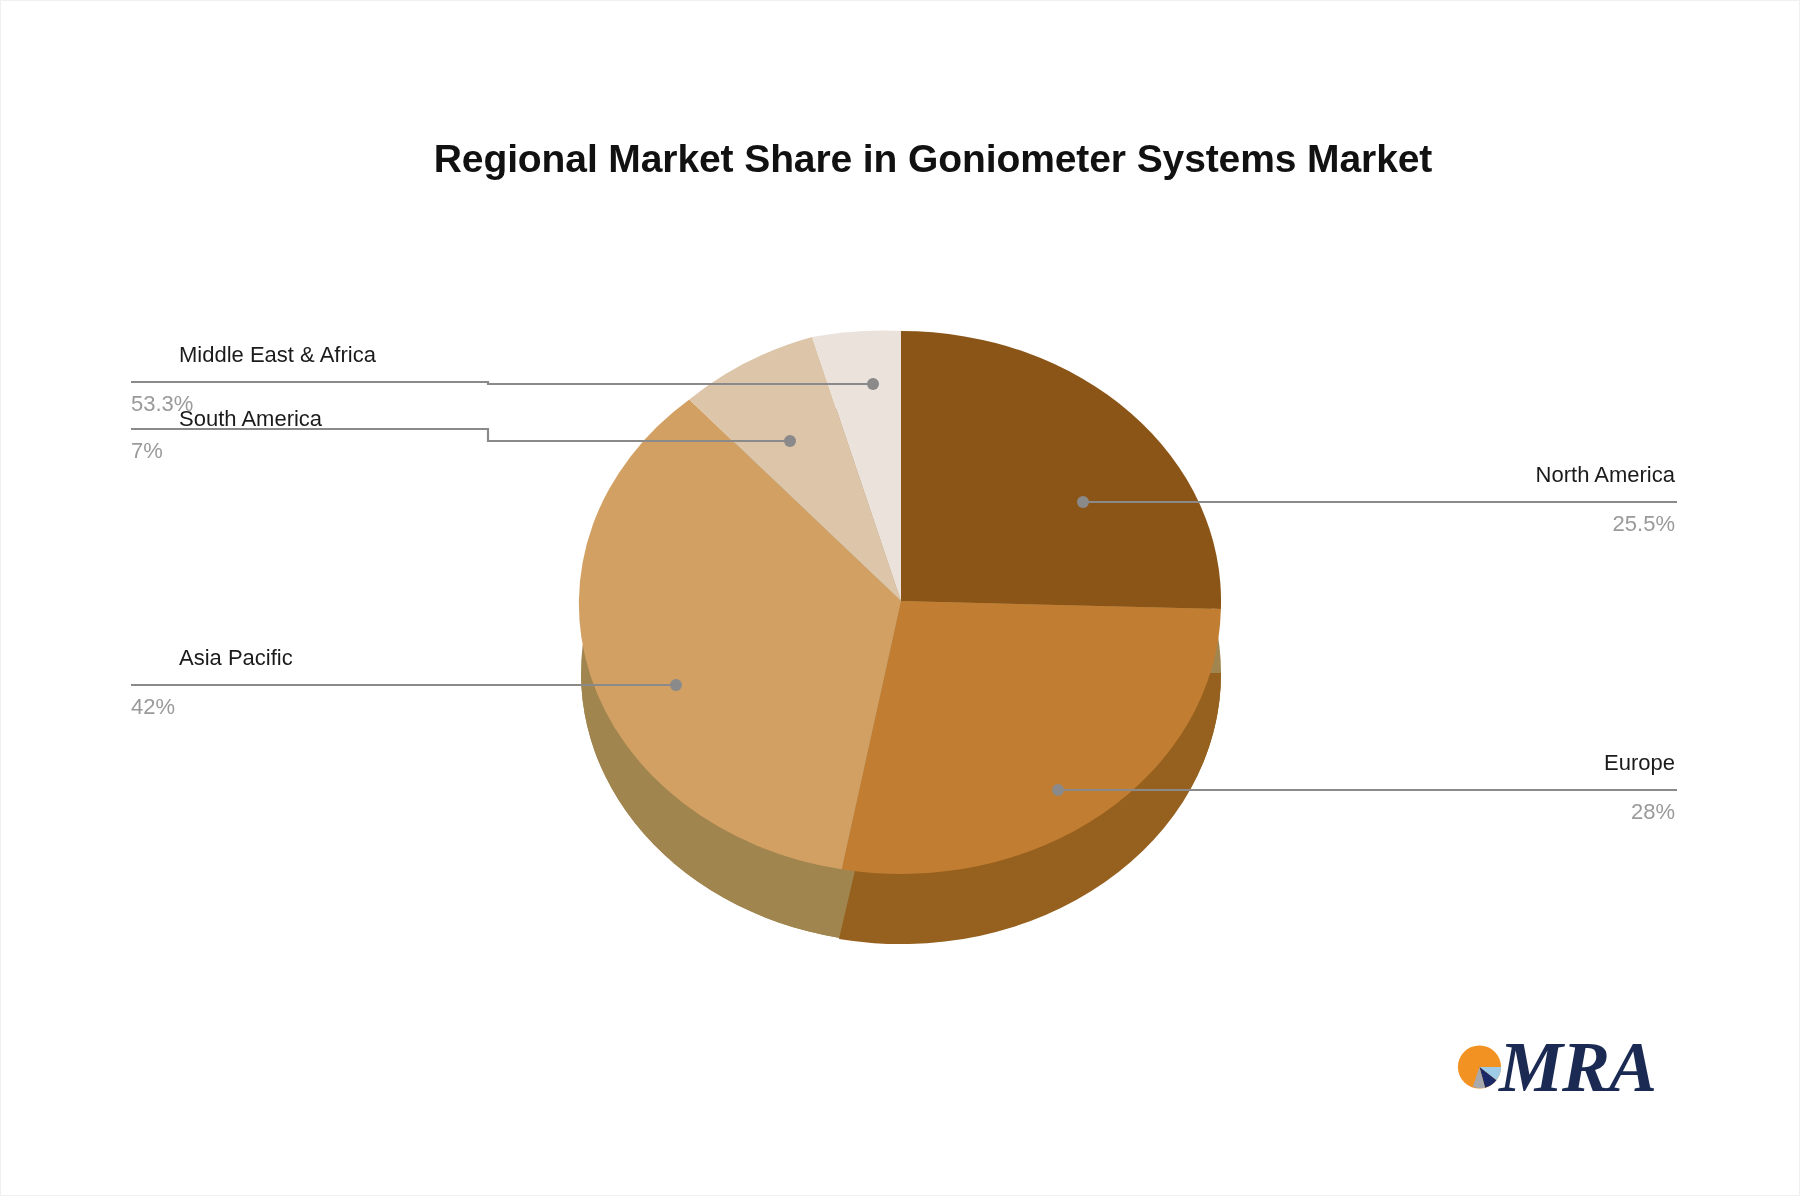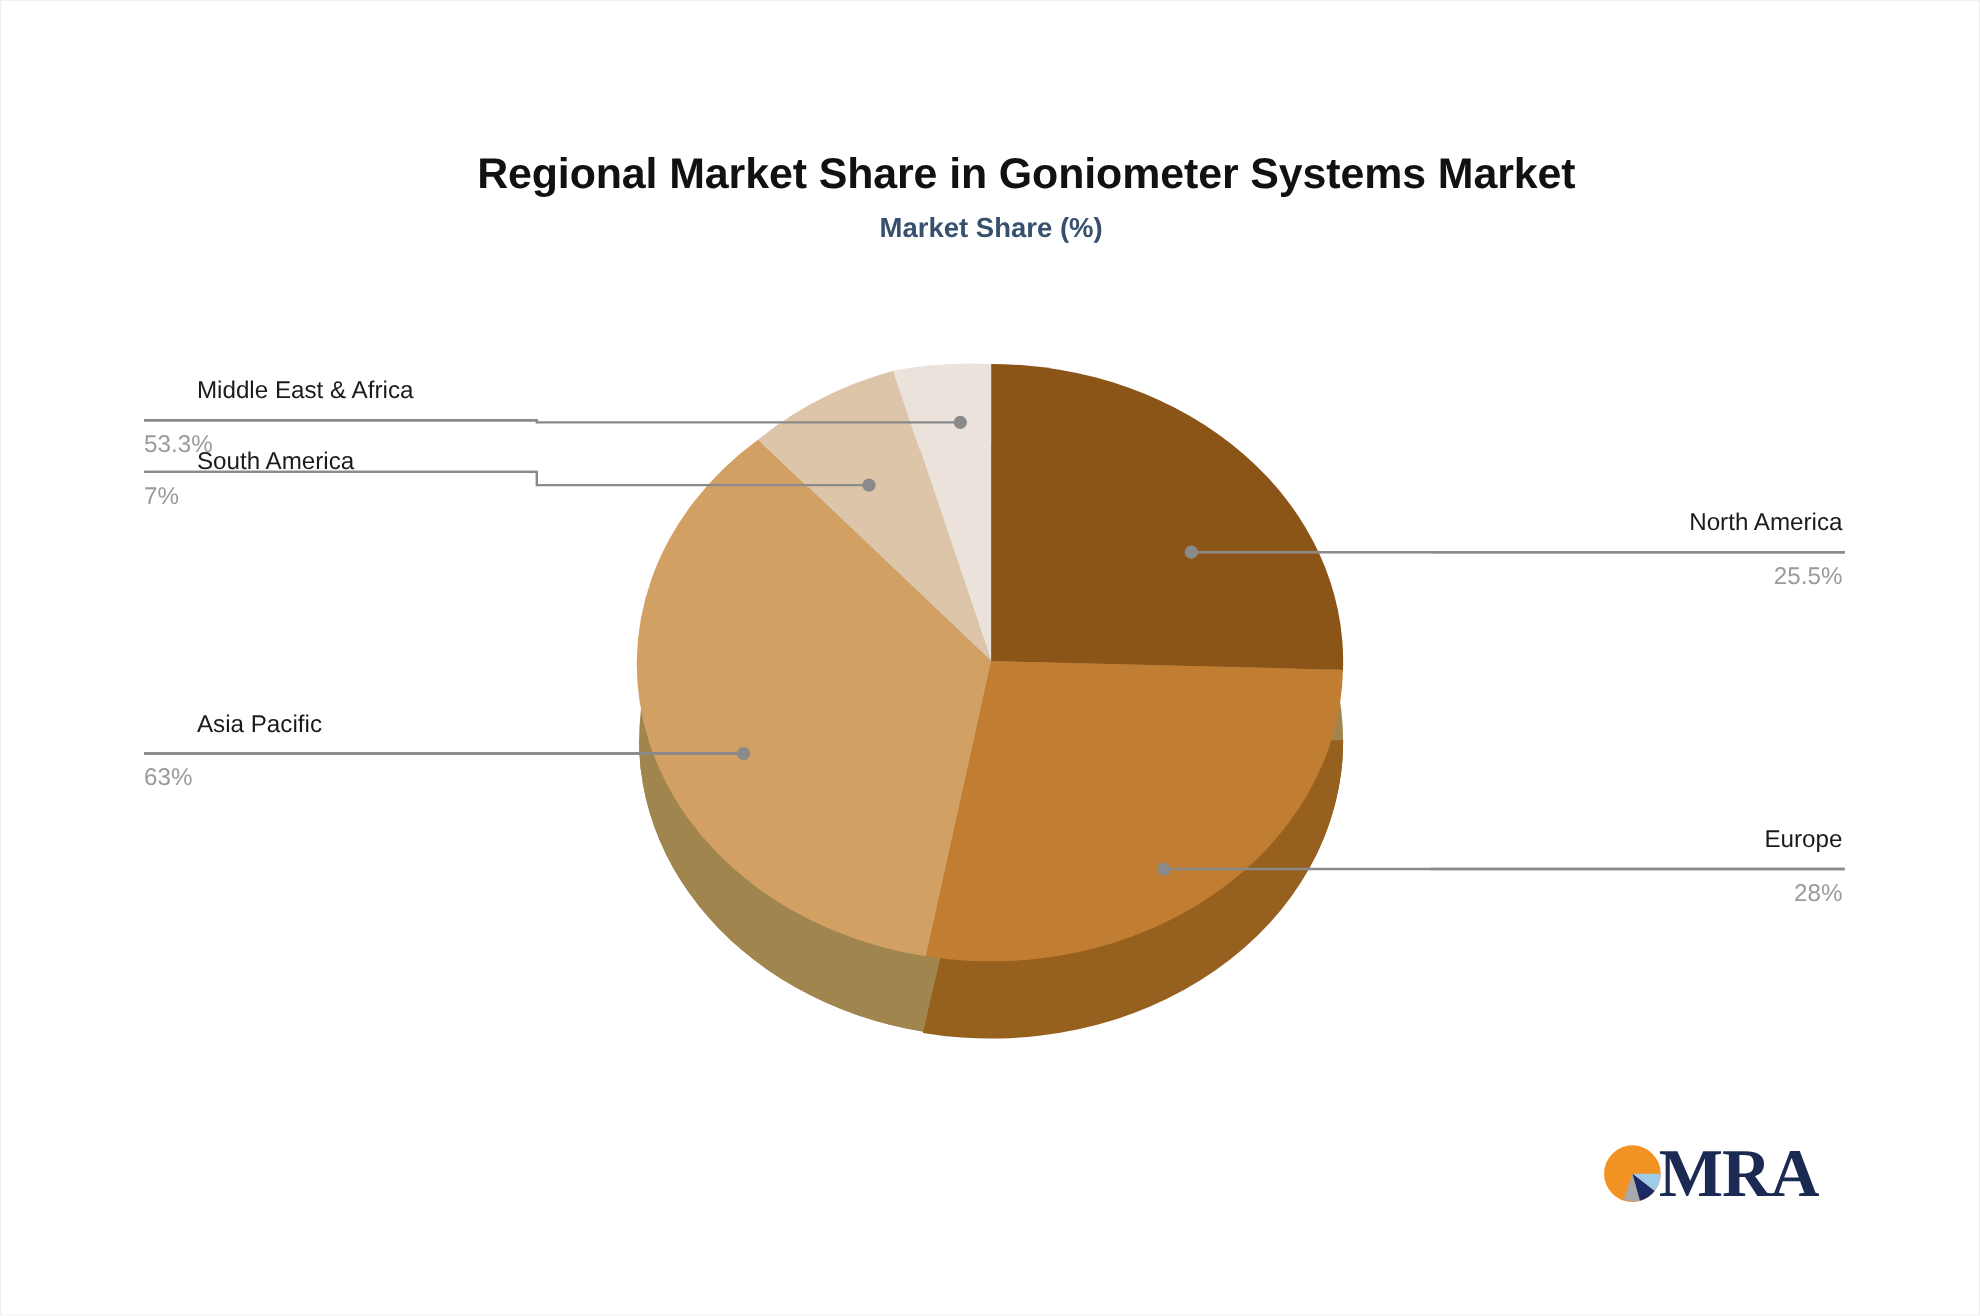--- a/index.html
+++ b/index.html
@@ -76,35 +76,35 @@
     left: 1455px;
     top: 1035px;
     width: 200px;
     height: 62px;
     display: flex;
     align-items: center;
   }
   #logo-mark { width: 56px; height: 56px; }
   #logo-word {
     font-family: "Liberation Serif", serif;
-    font-size: 62px;
+    font-size: 72px;
     font-weight: bold;
     color: #1b2a52;
     letter-spacing: -1px;
     margin-left: -4px;
     line-height: 1;
+    font-style: italic;
   }
 </style>
 </head>
 <body>
 
 <div id="canvas">
 
   <div id="chart-title">Regional Market Share in Goniometer Systems Market</div>
-  <div id="chart-subtitle">Market Share (%)</div>
 
   <svg id="pie-area" viewBox="0 0 1800 1196">
     <defs>
       <clipPath id="clip-bottom">
         <rect x="500" y="620" width="700" height="400"></rect>
       </clipPath>
     </defs>
 
     <g>
 
@@ -162,21 +162,21 @@
   </div>
 
   <div class="label-block lbl-left" style="left:130px; top:431px;">
     <span class="label-value">7%</span>
   </div>
   <div class="label-block lbl-left" style="left:130px; top:406px;">
     <span class="label-name">South America</span>
   </div>
 
   <div class="label-block lbl-left" style="left:130px; top:687px;">
-    <span class="label-value">63%</span>
+    <span class="label-value">42%</span>
   </div>
   <div class="label-block lbl-left" style="left:130px; top:645px;">
     <span class="label-name">Asia Pacific</span>
   </div>
 
   <div class="label-block lbl-right" style="right:124px; top:504px; text-align:center;">
     <span class="label-value">25.5%</span>
   </div>
   <div class="label-block lbl-right" style="right:124px; top:462px; text-align:right;">
     <span class="label-name">North America</span>

